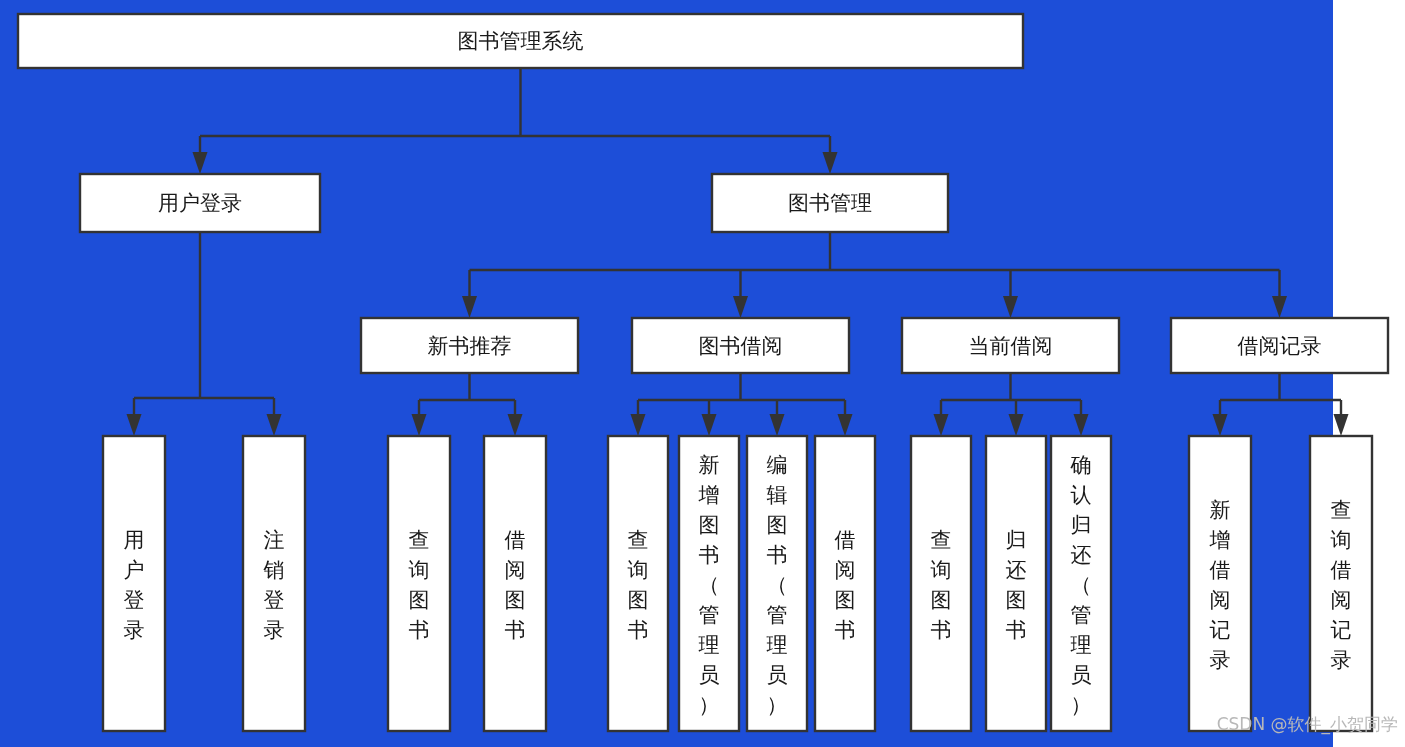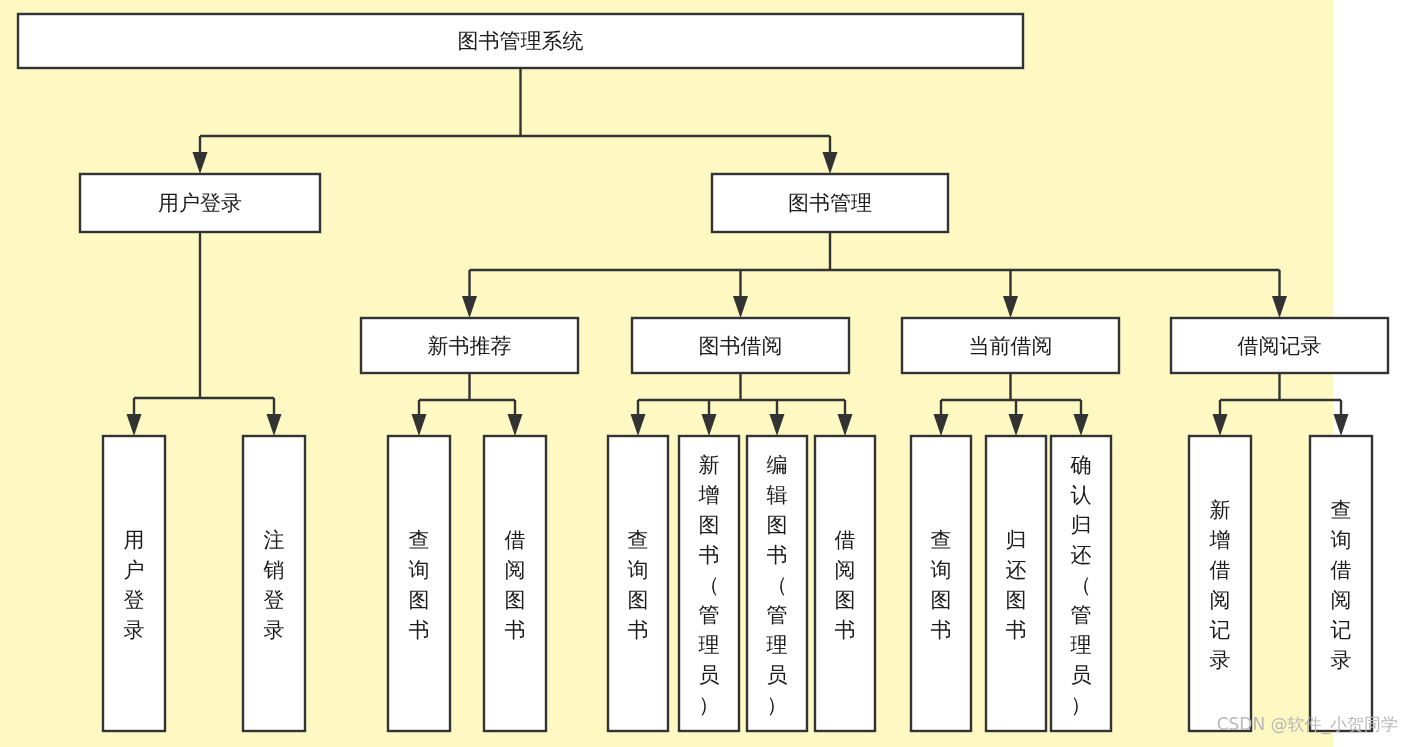--- a/index.html
+++ b/index.html
@@ -10,21 +10,21 @@
   body {
     width: 1405px;
     height: 747px;
     font-family: "DejaVu Sans", "Liberation Sans", sans-serif;
     overflow: hidden;
   }
   #diagram-root {
     position: relative;
     width: 1333px;
     height: 747px;
-    background: #fef9c3;
+    background: #1d4ed8;
   }
   svg.flow-canvas {
     position: absolute;
     left: 0;
     top: 0;
     width: 1405px;
     height: 747px;
   }
   .node-box {
     fill: #ffffff;

